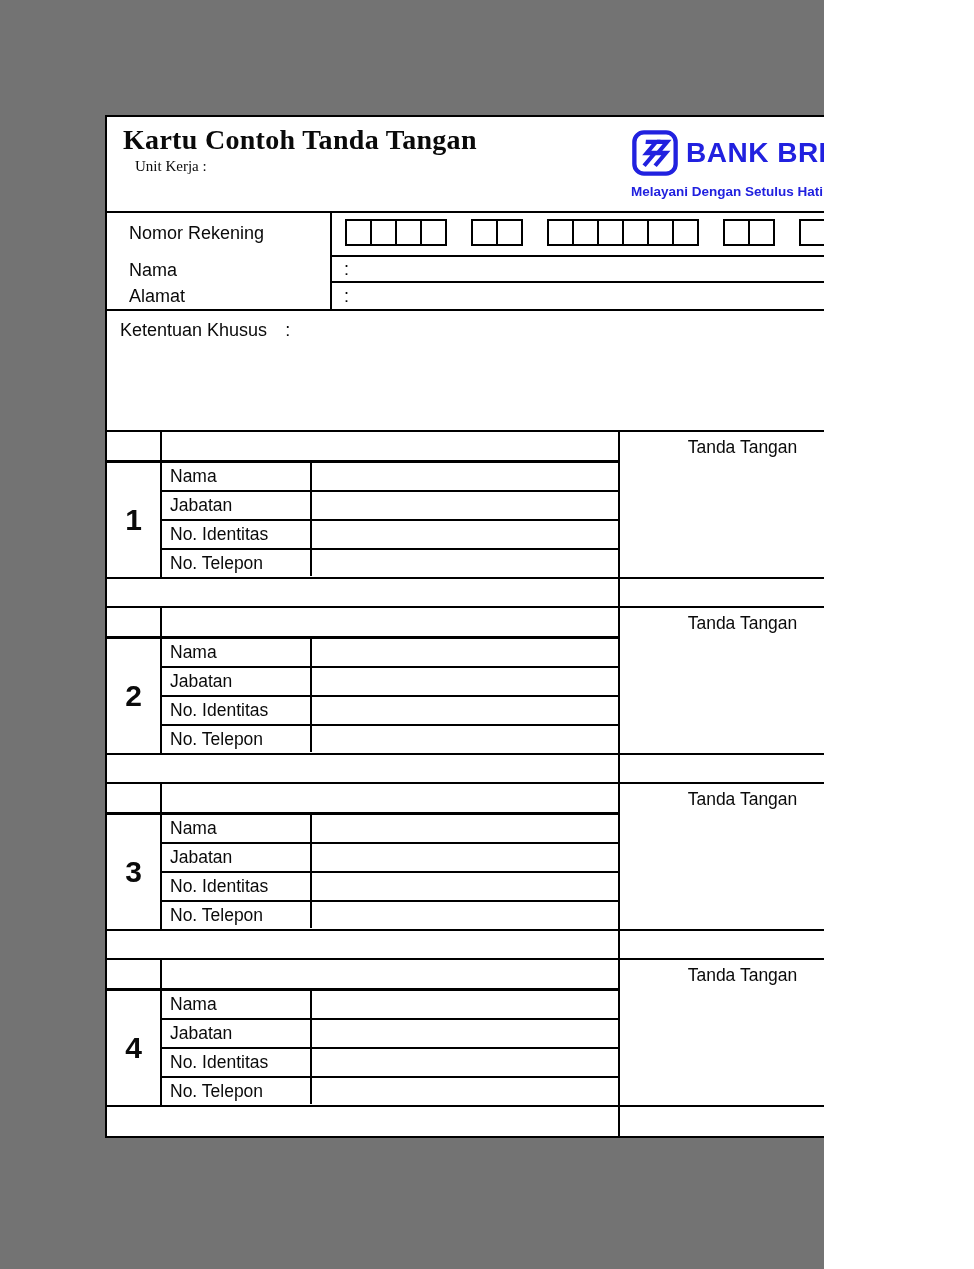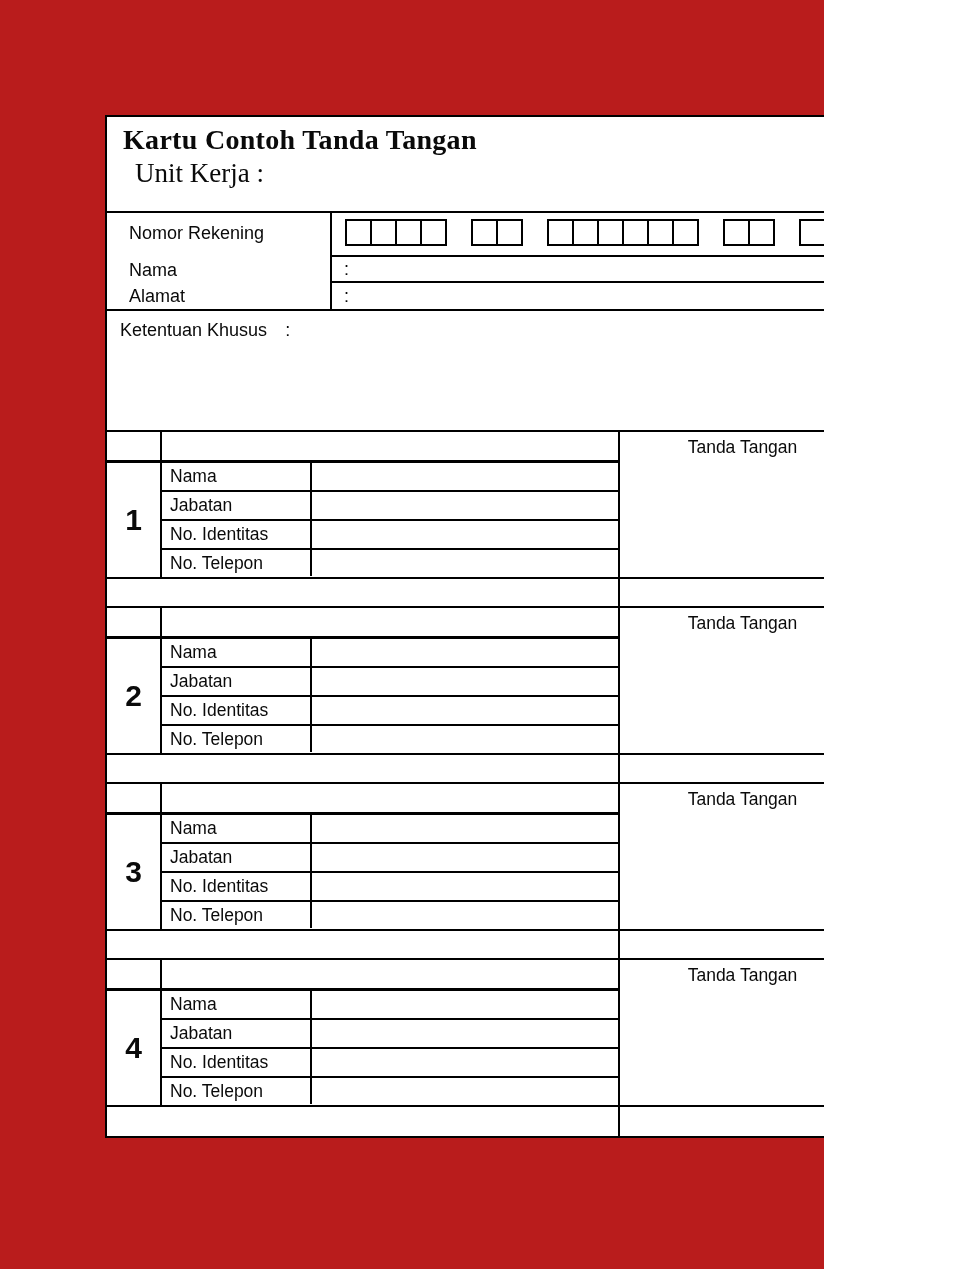--- a/index.html
+++ b/index.html
@@ -3,21 +3,21 @@
 <meta charset="utf-8">
 <style>
   * { box-sizing: border-box; margin: 0; padding: 0; }
   html, body { background: #ffffff; }
   body { font-family: "Liberation Sans", sans-serif; color: #0a0a0a; }
 
   .canvas {
     position: relative;
     width: 824px;
     height: 1269px;
-    background: #b91c1c;
+    background: #737373;
     overflow: hidden;
   }
 
   .form {
     position: absolute;
     left: 105px;
     top: 115px;
     width: 762px;
     border: 2px solid #000;
     background: #fff;
@@ -37,21 +37,21 @@
     font-weight: bold;
     font-size: 28px;
     letter-spacing: 0.3px;
     white-space: nowrap;
   }
   .unit-kerja {
     position: absolute;
     left: 28px;
     top: 41px;
     font-family: "Liberation Serif", serif;
-    font-size: 27px;
+    font-size: 15px;
     white-space: nowrap;
   }
   .brand {
     position: absolute;
     right: 22px;
     top: 12px;
     width: 212px;
   }
   .brand-row { display: flex; align-items: center; gap: 7px; }
   .brand-logo { width: 48px; height: 48px; flex: 0 0 auto; }
@@ -156,20 +156,35 @@
 </style>
 </head>
 <body>
 
 <div class="canvas">
   <div class="form">
 
     <div class="form-header">
       <div class="doc-title">Kartu Contoh Tanda Tangan</div>
       <div class="unit-kerja">Unit Kerja :</div>
+      <div class="brand">
+        <div class="brand-row">
+          <span class="brand-logo">
+            <svg viewBox="0 0 100 100" width="48" height="48">
+              <rect x="7" y="7" width="86" height="86" rx="20" fill="none" stroke="#2121DF" stroke-width="9"></rect>
+              <g transform="skewX(-6) translate(8,0)" stroke="#2121DF" stroke-width="9" fill="none" stroke-linecap="square">
+                <path d="M30 27 L47 27 L30 50 L47 50 L30 73"></path>
+                <path d="M53 27 L70 27 L53 50 L70 50 L53 73"></path>
+              </g>
+            </svg>
+          </span>
+          <span class="brand-name" style="color: rgb(33, 33, 223);">BANK BRI</span>
+        </div>
+        <div class="brand-tagline" style="color: rgb(33, 33, 223);">Melayani Dengan Setulus Hati</div>
+      </div>
     </div>
 
     <div class="account-block">
       <div class="account-labels">
         <div class="lbl-1">Nomor Rekening</div>
         <div class="lbl-2">Nama</div>
         <div class="lbl-3">Alamat</div>
       </div>
       <div class="account-values">
         <div class="row-boxes"><span class="box-group"><span class="digit-box"></span><span class="digit-box"></span><span class="digit-box"></span><span class="digit-box"></span></span><span class="box-group"><span class="digit-box"></span><span class="digit-box"></span></span><span class="box-group"><span class="digit-box"></span><span class="digit-box"></span><span class="digit-box"></span><span class="digit-box"></span><span class="digit-box"></span><span class="digit-box"></span></span><span class="box-group"><span class="digit-box"></span><span class="digit-box"></span></span><span class="box-group"><span class="digit-box"></span></span></div>

